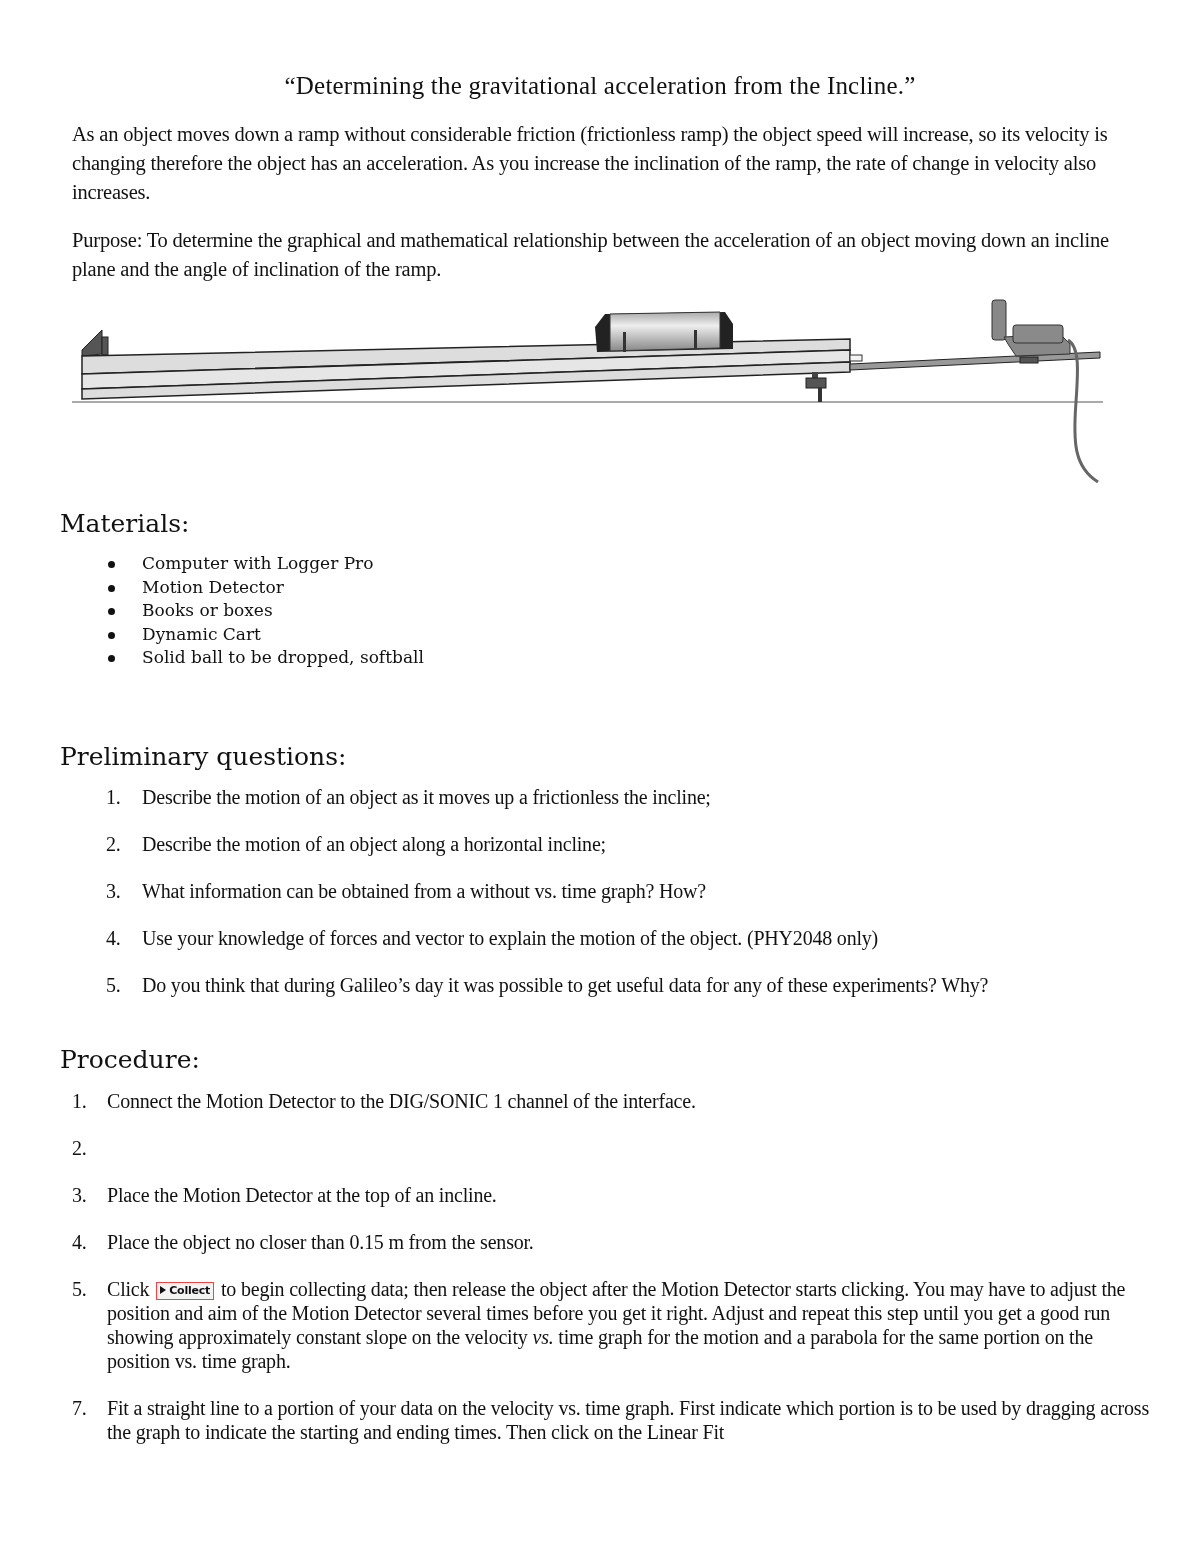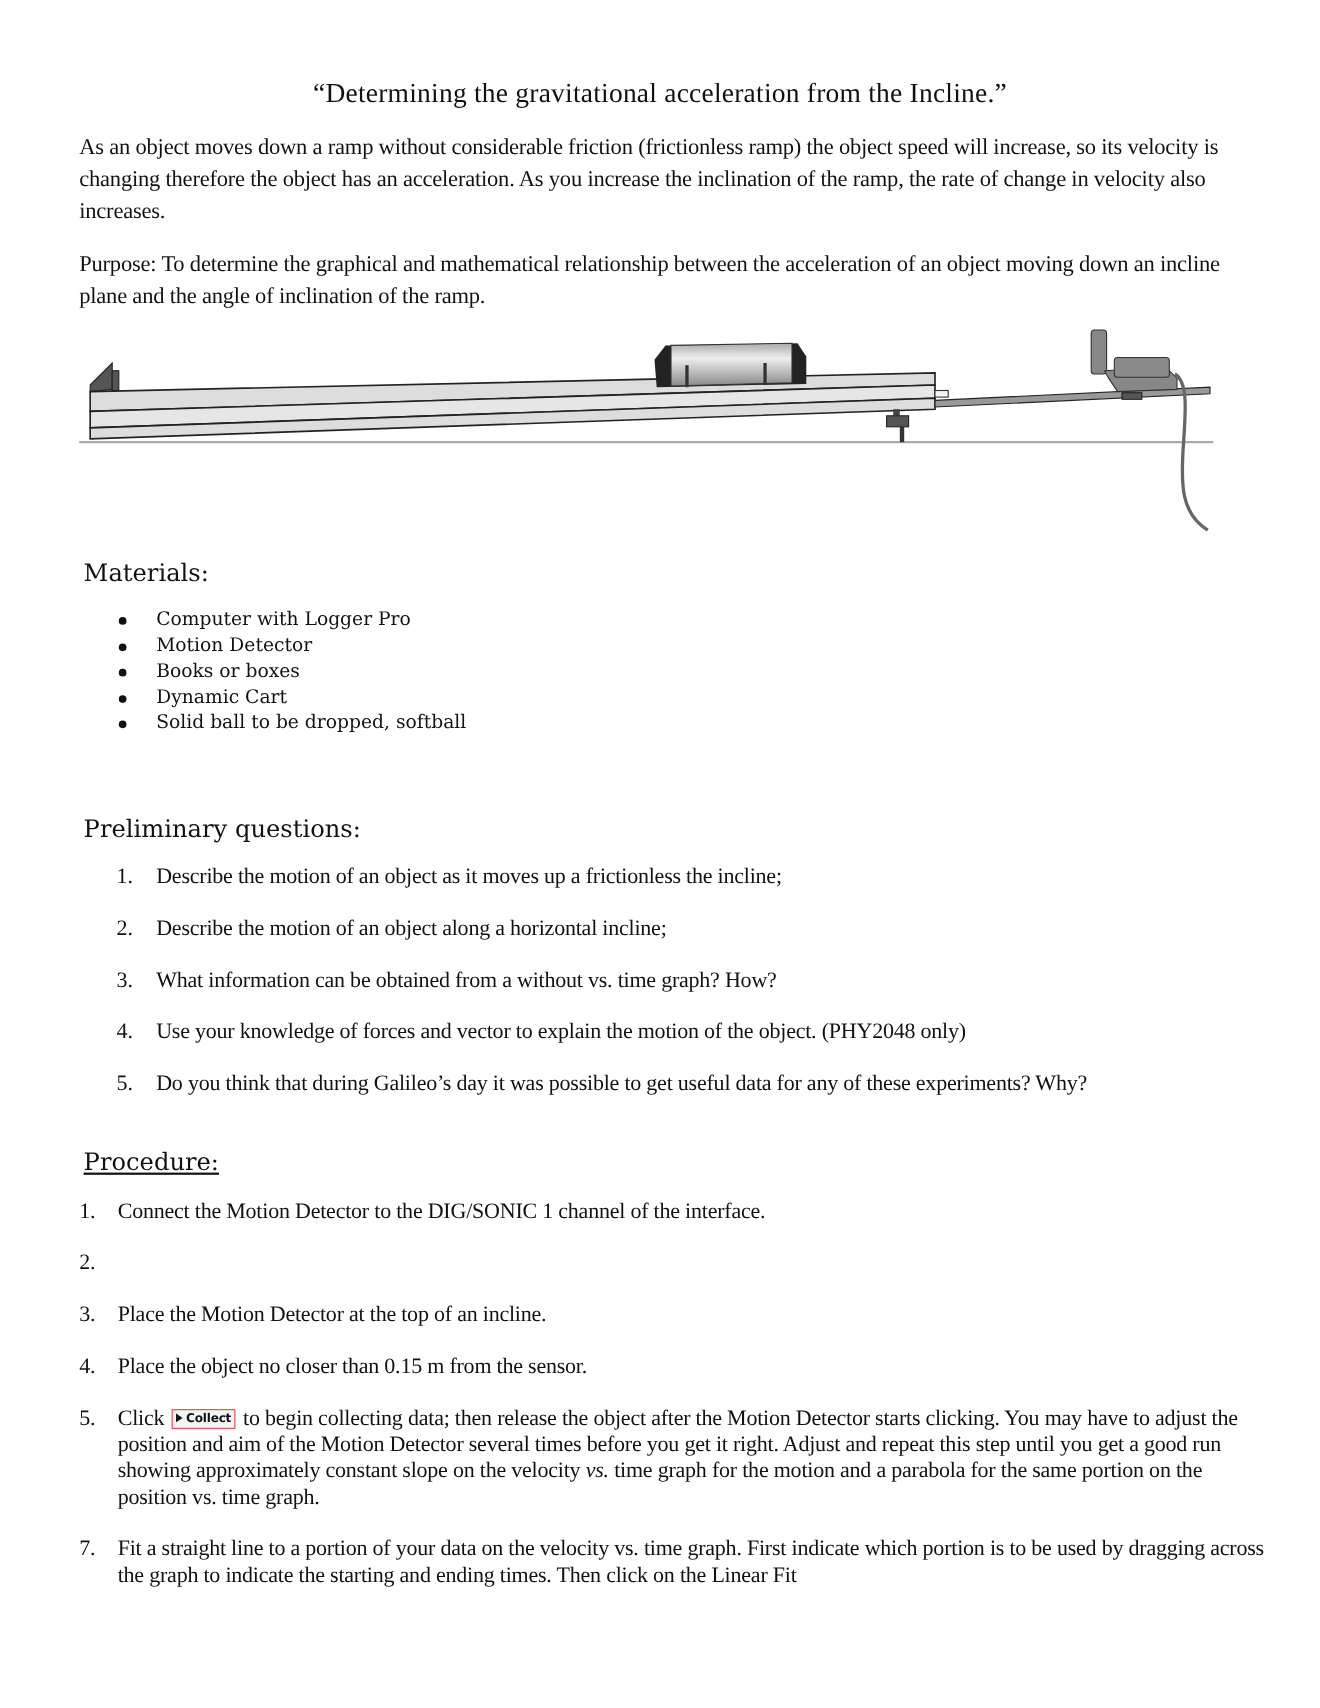--- a/index.html
+++ b/index.html
@@ -12,22 +12,22 @@
   .title {
     position: absolute; left: 0; width: 1200px; top: 72px; text-align: center;
     font-family: "Liberation Serif", serif; font-size: 25px; letter-spacing: 0.2px;
   }
   .para {
     position: absolute; left: 72px; width: 1060px;
     font-family: "Liberation Serif", serif; font-size: 20.5px; line-height: 29px;
     letter-spacing: -0.2px;
   }
   .heading {
-    position: absolute; left: 76px;
-    font-family: "DejaVu Serif", serif; font-size: 22px;
+    position: absolute; left: 60px;
+    font-family: "DejaVu Serif", serif; font-size: 25px;
   }
   .bullets {
     position: absolute; left: 106px; top: 552px; margin: 0; padding: 0; list-style: none;
     font-family: "DejaVu Serif", serif; font-size: 17px; line-height: 23.5px;
   }
   .bullets li { position: relative; padding-left: 36px; }
   .bullets li .dot {
     position: absolute; left: 2px; top: 9px; width: 7px; height: 7px; border-radius: 50%; background: #111;
   }
   .qlist, .plist {
@@ -122,21 +122,21 @@
 
   <div class="heading" style="top:742px;">Preliminary questions:</div>
   <ol class="qlist" style="top:785px;">
     <li style="top:0px;"><span class="num">1.</span><span>Describe the motion of an object as it moves up a frictionless the incline;</span></li>
     <li style="top:47px;"><span class="num">2.</span><span>Describe the motion of an object along a horizontal incline;</span></li>
     <li style="top:94px;"><span class="num">3.</span><span>What information can be obtained from a without vs. time graph? How?</span></li>
     <li style="top:141px;"><span class="num">4.</span><span>Use your knowledge of forces and vector to explain the motion of the object. (PHY2048 only)</span></li>
     <li style="top:188px;"><span class="num">5.</span><span>Do you think that during Galileo’s day it was possible to get useful data for any of these experiments? Why?</span></li>
   </ol>
 
-  <div class="heading" style="top:1045px;text-decoration:underline;">Procedure:</div>
+  <div class="heading" style="top:1045px;">Procedure:</div>
   <ol class="plist" style="top:1089px;">
     <li style="top:0px;"><span class="num">1.</span><span> Connect the Motion Detector to the DIG/SONIC 1 channel of the interface.</span></li>
     <li style="top:47px;"><span class="num">2.</span></li>
     <li style="top:94px;"><span class="num">3.</span><span>Place the Motion Detector at the top of an incline.</span></li>
     <li style="top:141px;"><span class="num">4.</span><span>Place the object no closer than 0.15 m from the sensor.</span></li>
     <li style="top:188px;">
       <span class="num">5.</span>
       <span>Click</span>
       <span class="collect-btn"><span class="tri"></span><span>Collect</span></span>
       <span>to begin collecting data; then release the object after the Motion Detector starts clicking. You may have to adjust the position and aim of the Motion Detector several times before you get it right. Adjust and repeat this step until you get a good run showing approximately constant slope on the velocity</span>

